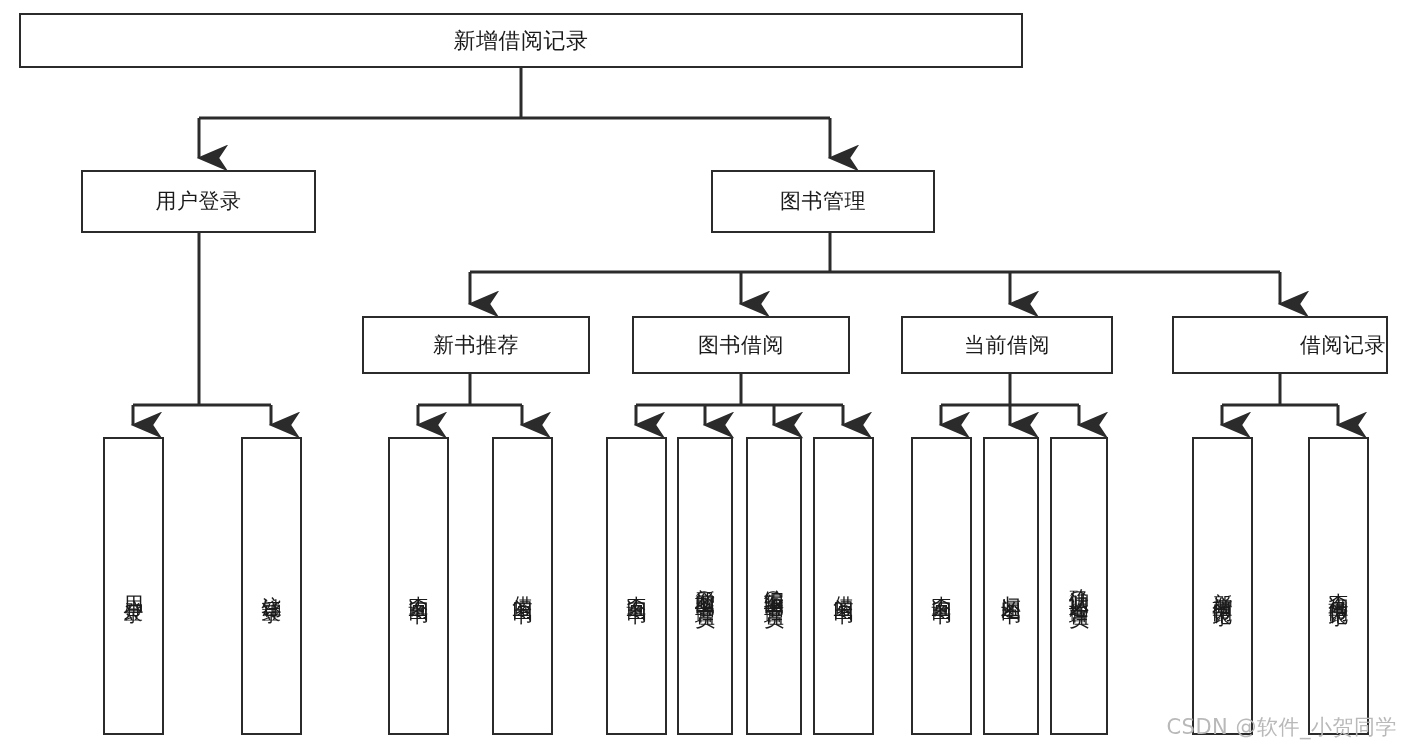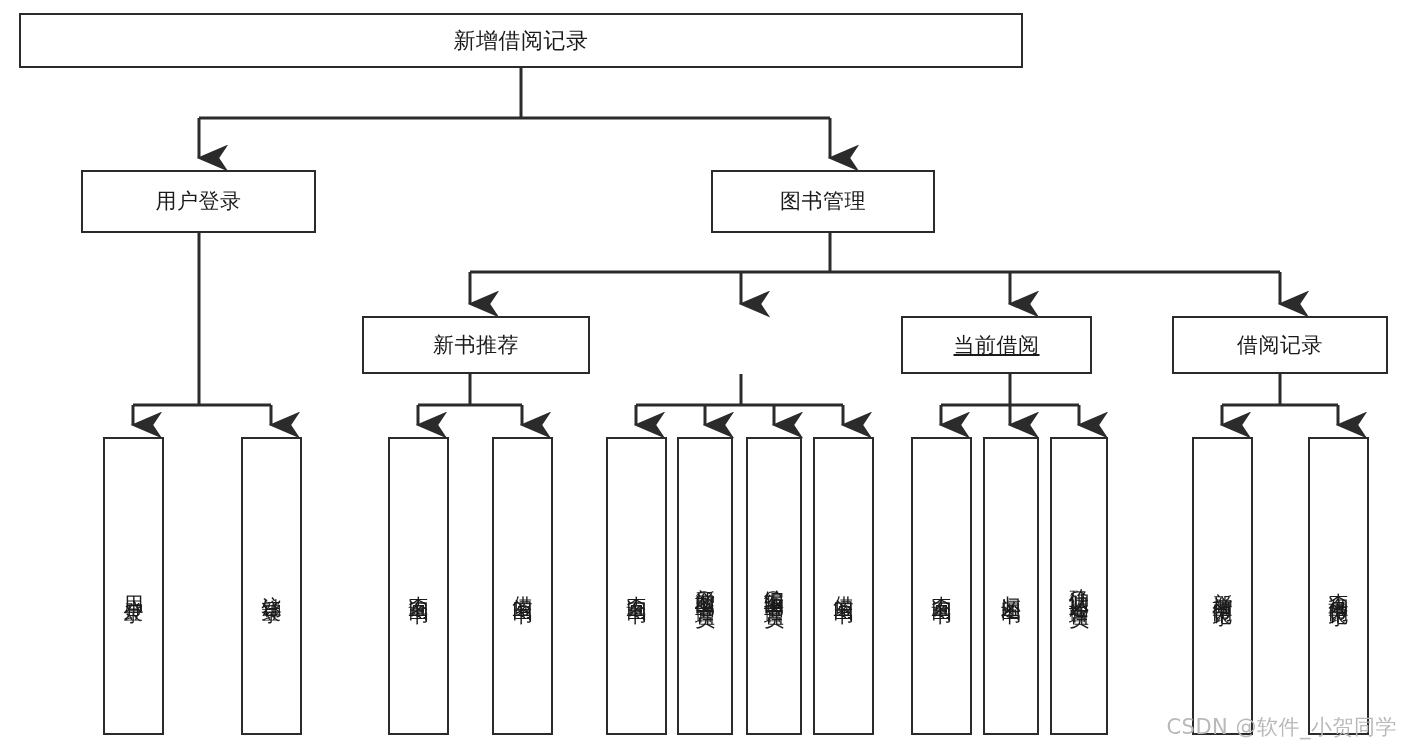--- a/index.html
+++ b/index.html
@@ -137,24 +137,27 @@
   <div class="node horiz" style="left:81px; top:170px; width:235px; height:63px;">
     <span class="label">用户登录</span>
   </div>
   <div class="node horiz" style="left:711px; top:170px; width:224px; height:63px;">
     <span class="label">图书管理</span>
   </div>
 
   <div class="node horiz" style="left:362px; top:316px; width:228px; height:58px;">
     <span class="label">新书推荐</span>
   </div>
-  <div class="node horiz" style="left:901px; top:316px; width:191px; height:58px;text-decoration:underline;">
+  <div class="node horiz" style="left:632px; top:316px; width:218px; height:58px;">
+    <span class="label">图书借阅</span>
+  </div>
+  <div class="node horiz" style="left:901px; top:316px; width:212px; height:58px;">
     <span class="label">当前借阅</span>
   </div>
-  <div class="node horiz" style="left:1172px; top:316px; width:216px; height:58px;">
+  <div class="node horiz" style="left:1172px; top:316px; width:216px; height:58px;justify-content:flex-end;">
     <span class="label">借阅记录</span>
   </div>
 
   <div class="node vert" style="left:103px; top:437px; width:61px; height:298px;">
     <span class="label">用户登录</span>
   </div>
   <div class="node vert" style="left:241px; top:437px; width:61px; height:298px;">
     <span class="label">注销登录</span>
   </div>
 

